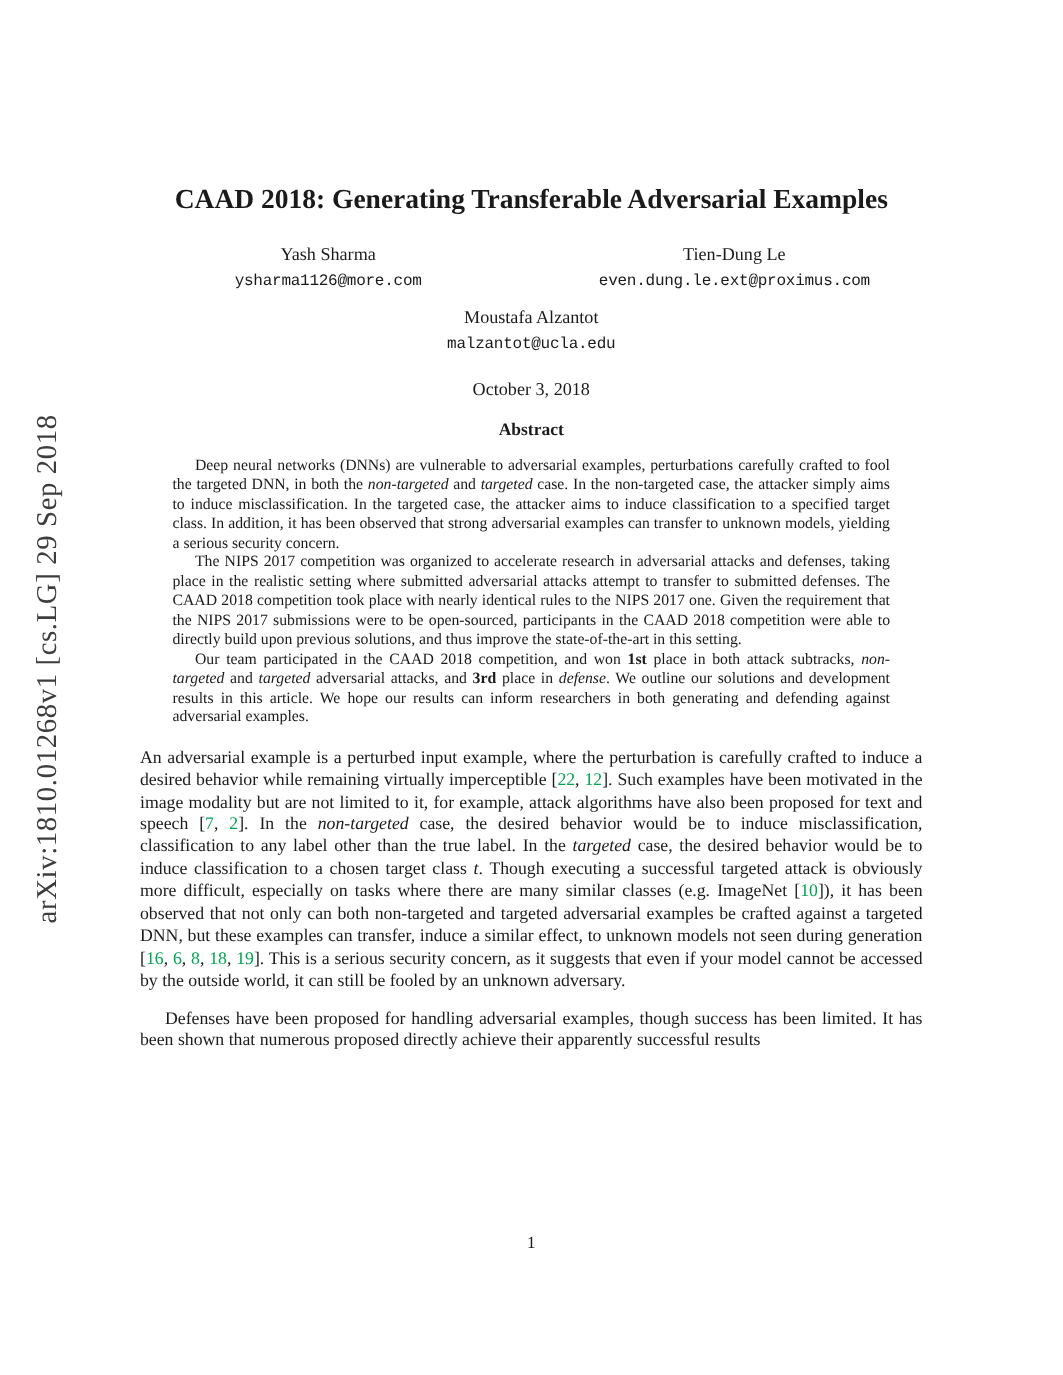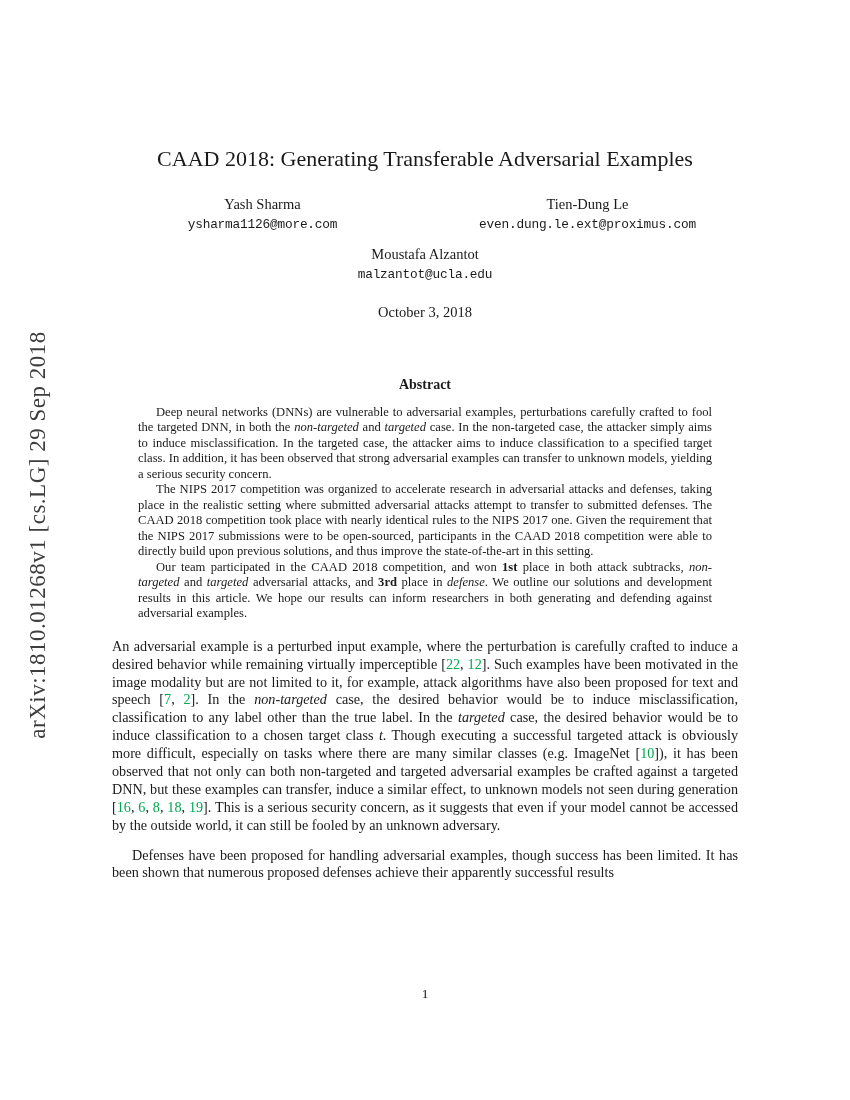--- a/index.html
+++ b/index.html
@@ -26,42 +26,42 @@
   .content {
     position: absolute;
     left: 100px;
     top: 0;
     width: 650px;
   }
   .paper-title {
     margin: 146px 0 0 0;
     text-align: center;
     font-size: 22px;
-    font-weight: normal;
+    font-weight: bold;
   }
   .authors-row {
     display: flex;
     margin-top: 24px;
   }
   .author { flex: 1; text-align: center; }
   .author-center { margin-top: 14px; text-align: center; }
   .author-name { font-size: 14.5px; }
   .author-email {
     font-family: "Liberation Mono", monospace;
     font-size: 12.8px;
     margin-top: 4px;
     letter-spacing: -0.2px;
   }
   .paper-date {
     margin-top: 22px;
     text-align: center;
     font-size: 14.5px;
   }
   .abstract-heading {
-    margin-top: 56px;
+    margin-top: 16px;
     text-align: center;
     font-weight: bold;
     font-size: 14px;
   }
   .abstract {
     margin: 12px 38px 0 38px;
     font-size: 12.6px;
     line-height: 1.23;
     text-align: justify;
   }
@@ -129,20 +129,20 @@
 
     <div class="abstract">
       <p><span>Deep neural networks (DNNs) are vulnerable to adversarial examples, perturbations carefully crafted to fool the targeted DNN, in both the </span><em>non-targeted</em><span> and </span><em>targeted</em><span> case. In the non-targeted case, the attacker simply aims to induce misclassification. In the targeted case, the attacker aims to induce classification to a specified target class. In addition, it has been observed that strong adversarial examples can transfer to unknown models, yielding a serious security concern.</span></p>
       <p><span>The NIPS 2017 competition was organized to accelerate research in adversarial attacks and defenses, taking place in the realistic setting where submitted adversarial attacks attempt to transfer to submitted defenses. The CAAD 2018 competition took place with nearly identical rules to the NIPS 2017 one. Given the requirement that the NIPS 2017 submissions were to be open-sourced, participants in the CAAD 2018 competition were able to directly build upon previous solutions, and thus improve the state-of-the-art in this setting.</span></p>
       <p><span>Our team participated in the CAAD 2018 competition, and won </span><strong>1st</strong><span> place in both attack subtracks, </span><em>non-targeted</em><span> and </span><em>targeted</em><span> adversarial attacks, and </span><strong>3rd</strong><span> place in </span><em>defense</em><span>. We outline our solutions and development results in this article. We hope our results can inform researchers in both generating and defending against adversarial examples.</span></p>
     </div>
 
 
     <div class="body-text">
       <p><span>An adversarial example is a perturbed input example, where the perturbation is carefully crafted to induce a desired behavior while remaining virtually imperceptible [</span><a class="cite">22</a><span>, </span><a class="cite">12</a><span>]. Such examples have been motivated in the image modality but are not limited to it, for example, attack algorithms have also been proposed for text and speech [</span><a class="cite">7</a><span>, </span><a class="cite">2</a><span>]. In the </span><em>non-targeted</em><span> case, the desired behavior would be to induce misclassification, classification to any label other than the true label. In the </span><em>targeted</em><span> case, the desired behavior would be to induce classification to a chosen target class </span><em>t</em><span>. Though executing a successful targeted attack is obviously more difficult, especially on tasks where there are many similar classes (e.g. ImageNet [</span><a class="cite">10</a><span>]), it has been observed that not only can both non-targeted and targeted adversarial examples be crafted against a targeted DNN, but these examples can transfer, induce a similar effect, to unknown models not seen during generation [</span><a class="cite">16</a><span>, </span><a class="cite">6</a><span>, </span><a class="cite">8</a><span>, </span><a class="cite">18</a><span>, </span><a class="cite">19</a><span>]. This is a serious security concern, as it suggests that even if your model cannot be accessed by the outside world, it can still be fooled by an unknown adversary.</span></p>
-      <p class="indent"><span>Defenses have been proposed for handling adversarial examples, though success has been limited. It has been shown that numerous proposed defenses achieve their apparently successful results</span></p>
+      <p class="indent"><span>Defenses have been proposed for handling adversarial examples, though success has been limited. It has been shown that numerous proposed directly achieve their apparently successful results</span></p>
     </div>
 
   </div>
 
   <div class="page-number">1</div>
 
 </div>
 
 </body></html>

